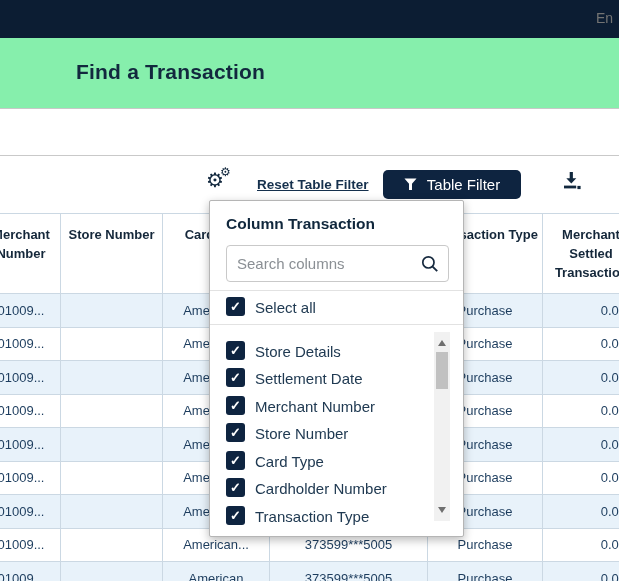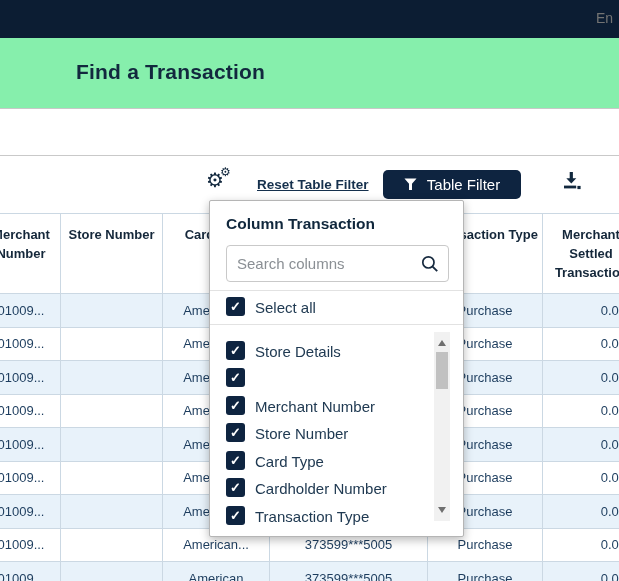--- a/index.html
+++ b/index.html
@@ -218,20 +218,21 @@
 
     <div class="pdiv d2"></div>
 
     <div class="optlist">
       <div class="optrow">
         <div class="cb"></div>
         <span class="optlabel">Store Details</span>
       </div>
       <div class="optrow">
         <div class="cb"></div>
+        <span class="optlabel">Settlement Date</span>
       </div>
       <div class="optrow">
         <div class="cb"></div>
         <span class="optlabel">Merchant Number</span>
       </div>
       <div class="optrow">
         <div class="cb"></div>
         <span class="optlabel">Store Number</span>
       </div>
       <div class="optrow">

